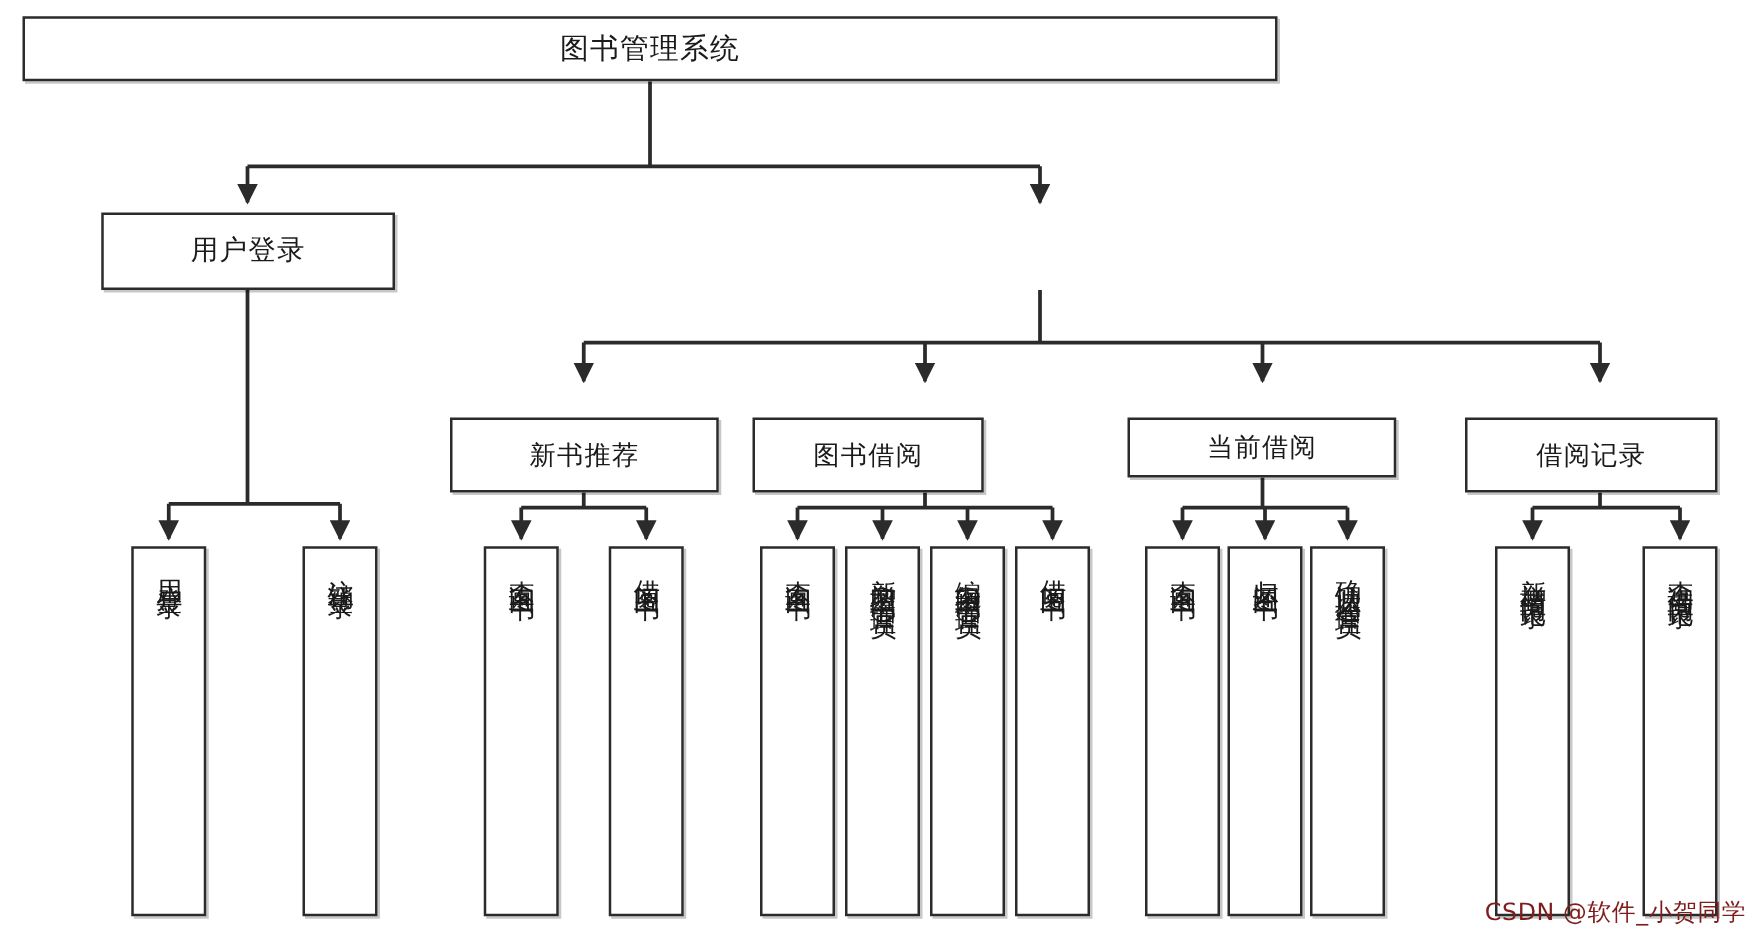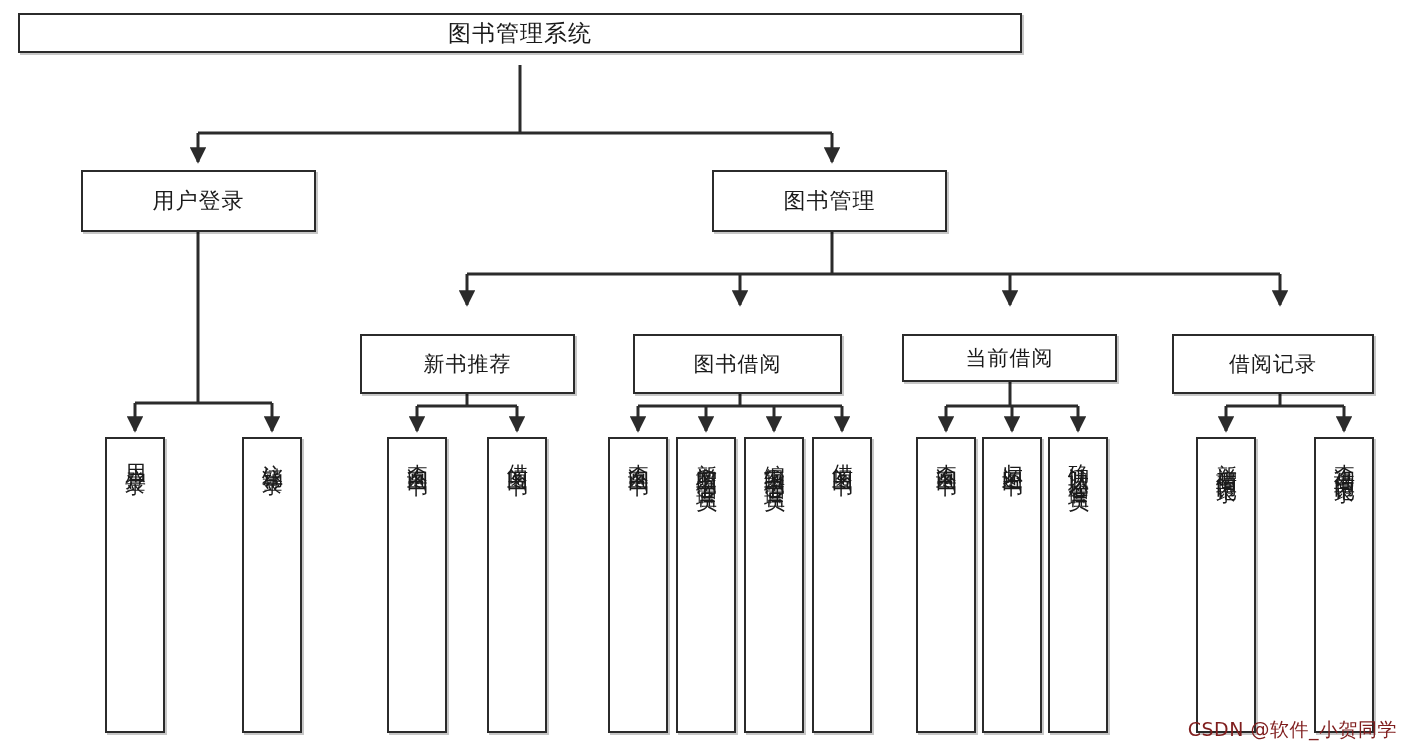--- a/index.html
+++ b/index.html
@@ -121,35 +121,32 @@
       <path d="M 1012 406 L 1012 431" marker-end="url(#arrow)"></path>
       <path d="M 1078 406 L 1078 431" marker-end="url(#arrow)"></path>
 
       <path d="M 1280 373 L 1280 406"></path>
       <path d="M 1226 406 L 1344 406"></path>
       <path d="M 1226 406 L 1226 431" marker-end="url(#arrow)"></path>
       <path d="M 1344 406 L 1344 431" marker-end="url(#arrow)"></path>
     </g>
   </svg>
 
-  <div class="node root" style="left:18px; top:13px; width:1004px; height:40px;">
+  <div class="node root" style="left:18px; top:13px; width:1004px; height:52px;">
     <span class="label">图书管理系统</span>
   </div>
 
   <div class="node lvl2" style="left:81px; top:170px; width:235px; height:62px;">
     <span class="label">用户登录</span>
   </div>
-  <div class="node lvl2" style="left:712px; top:170px; width:235px; height:62px;">
-    <span class="label">图书管理</span>
-  </div>
 
   <div class="node lvl3" style="left:360px; top:313px; width:215px; height:60px;">
     <span class="label">新书推荐</span>
   </div>
-  <div class="node lvl3" style="left:633px; top:313px; width:209px; height:60px;font-family:Liberation Serif, serif;">
+  <div class="node lvl3" style="left:602px; top:313px; width:185px; height:60px;font-family:Liberation Serif, serif;">
     <span class="label">图书借阅</span>
   </div>
   <div class="node lvl3" style="left:902px; top:313px; width:215px; height:48px;">
     <span class="label">当前借阅</span>
   </div>
   <div class="node lvl3" style="left:1172px; top:313px; width:202px; height:60px;">
     <span class="label">借阅记录</span>
   </div>
 
   <div class="node leaf" style="left:105px; top:437px; width:60px; height:296px;">

